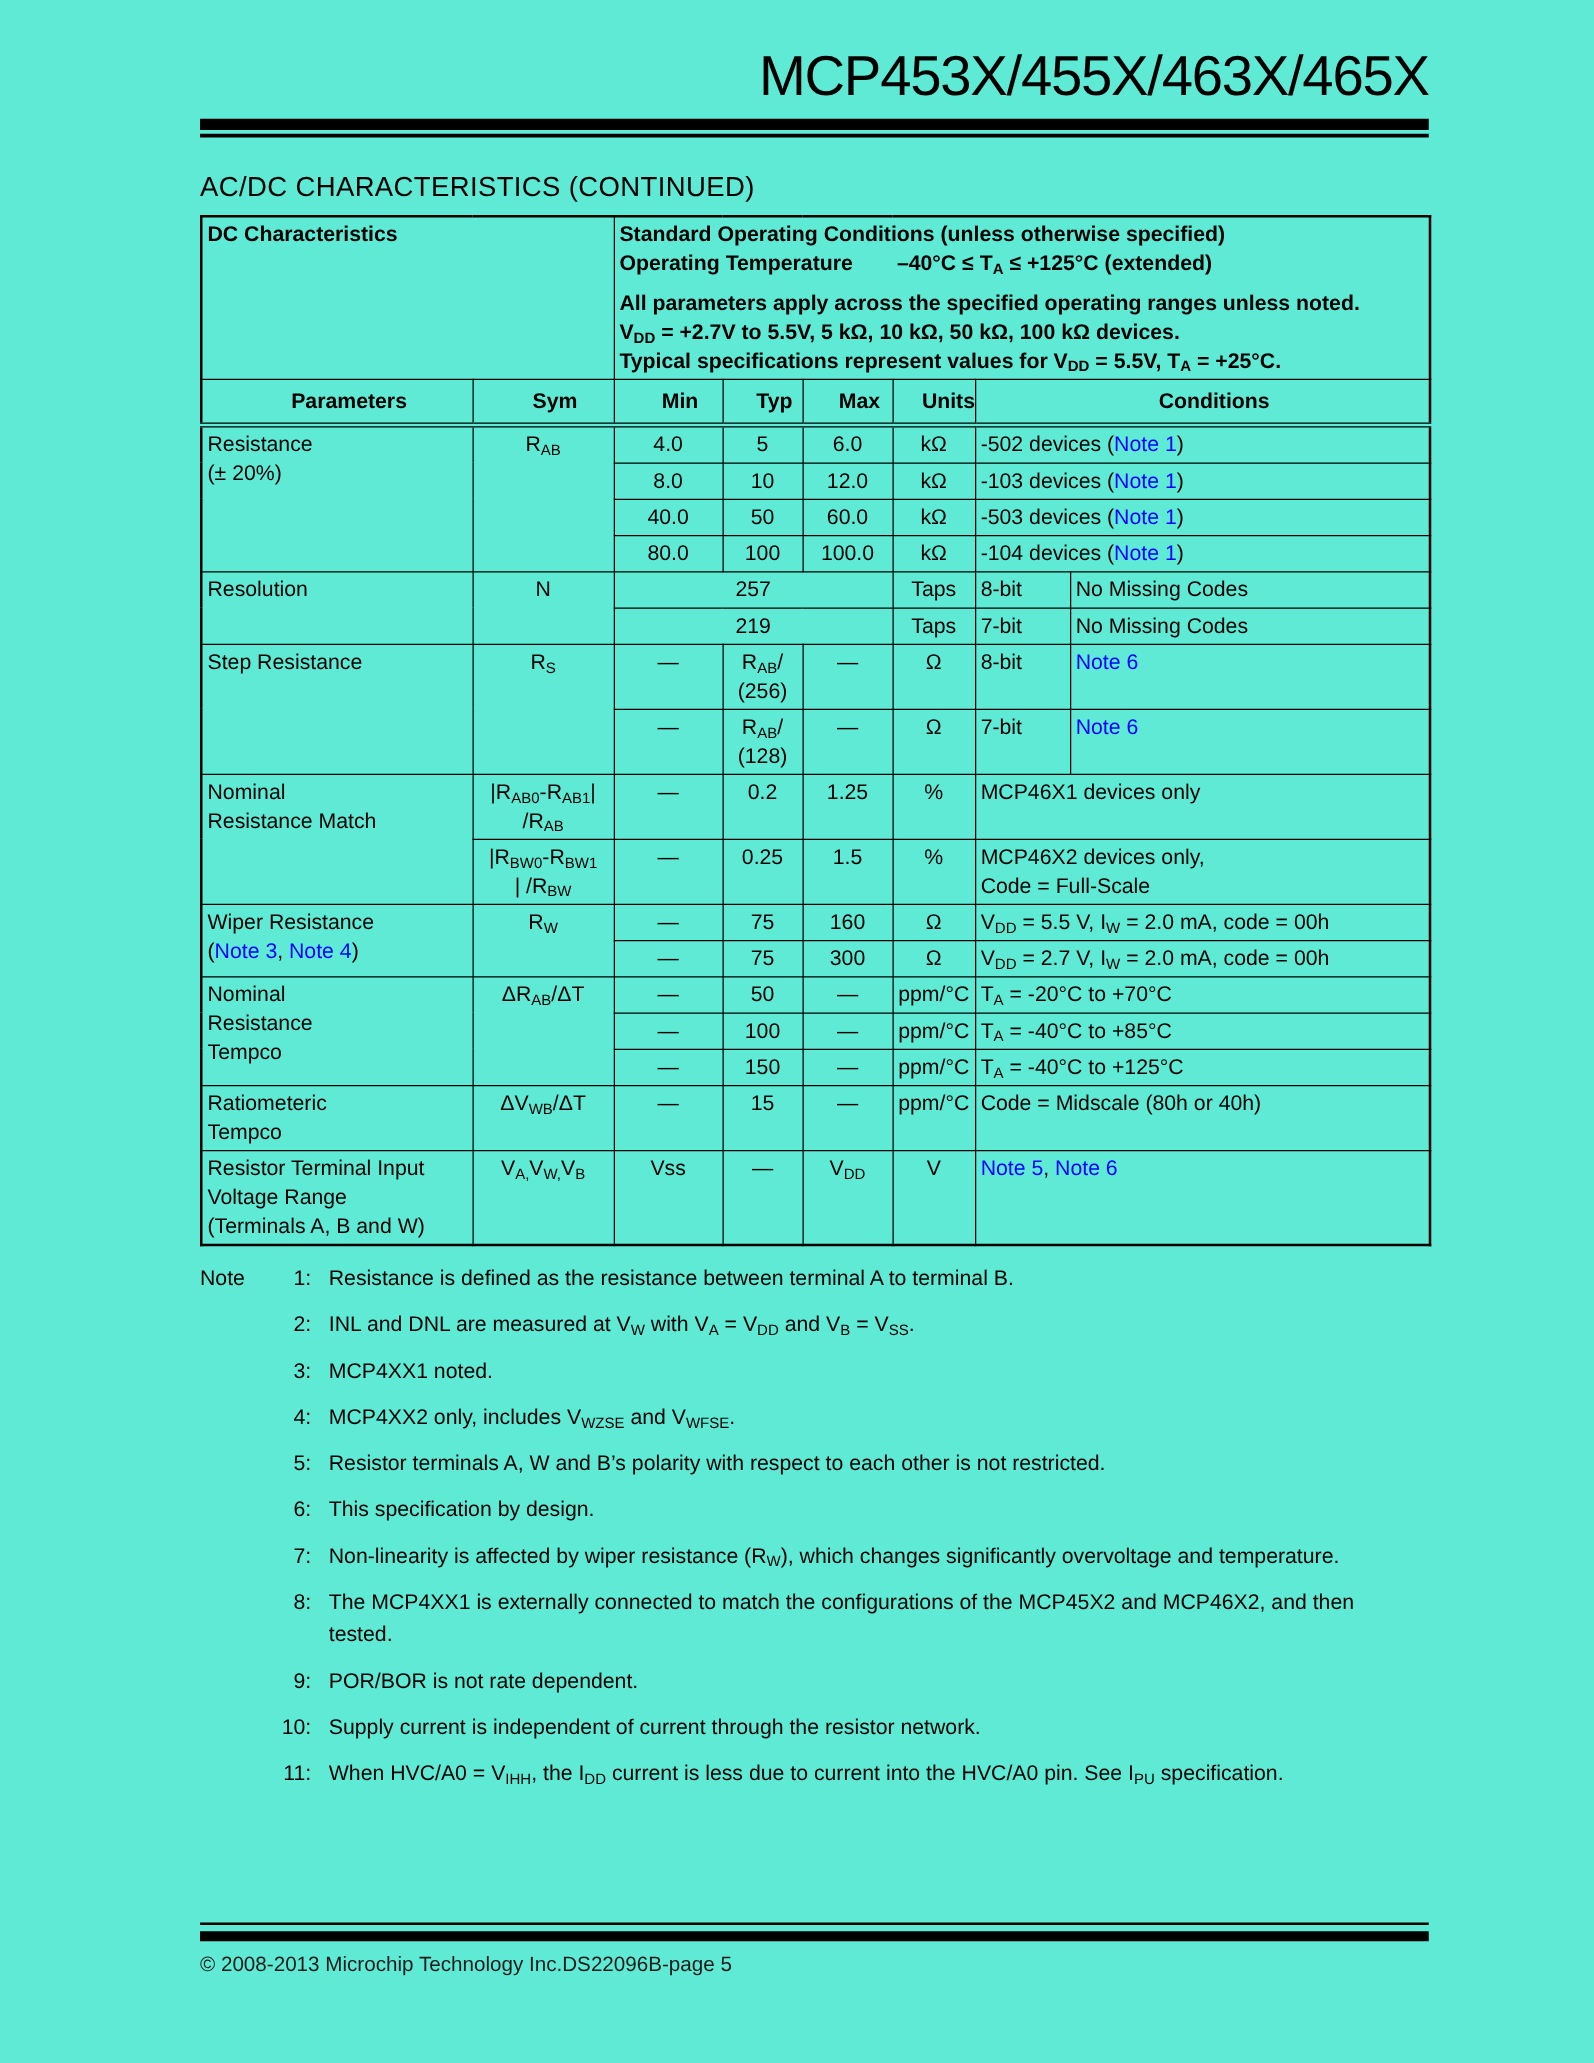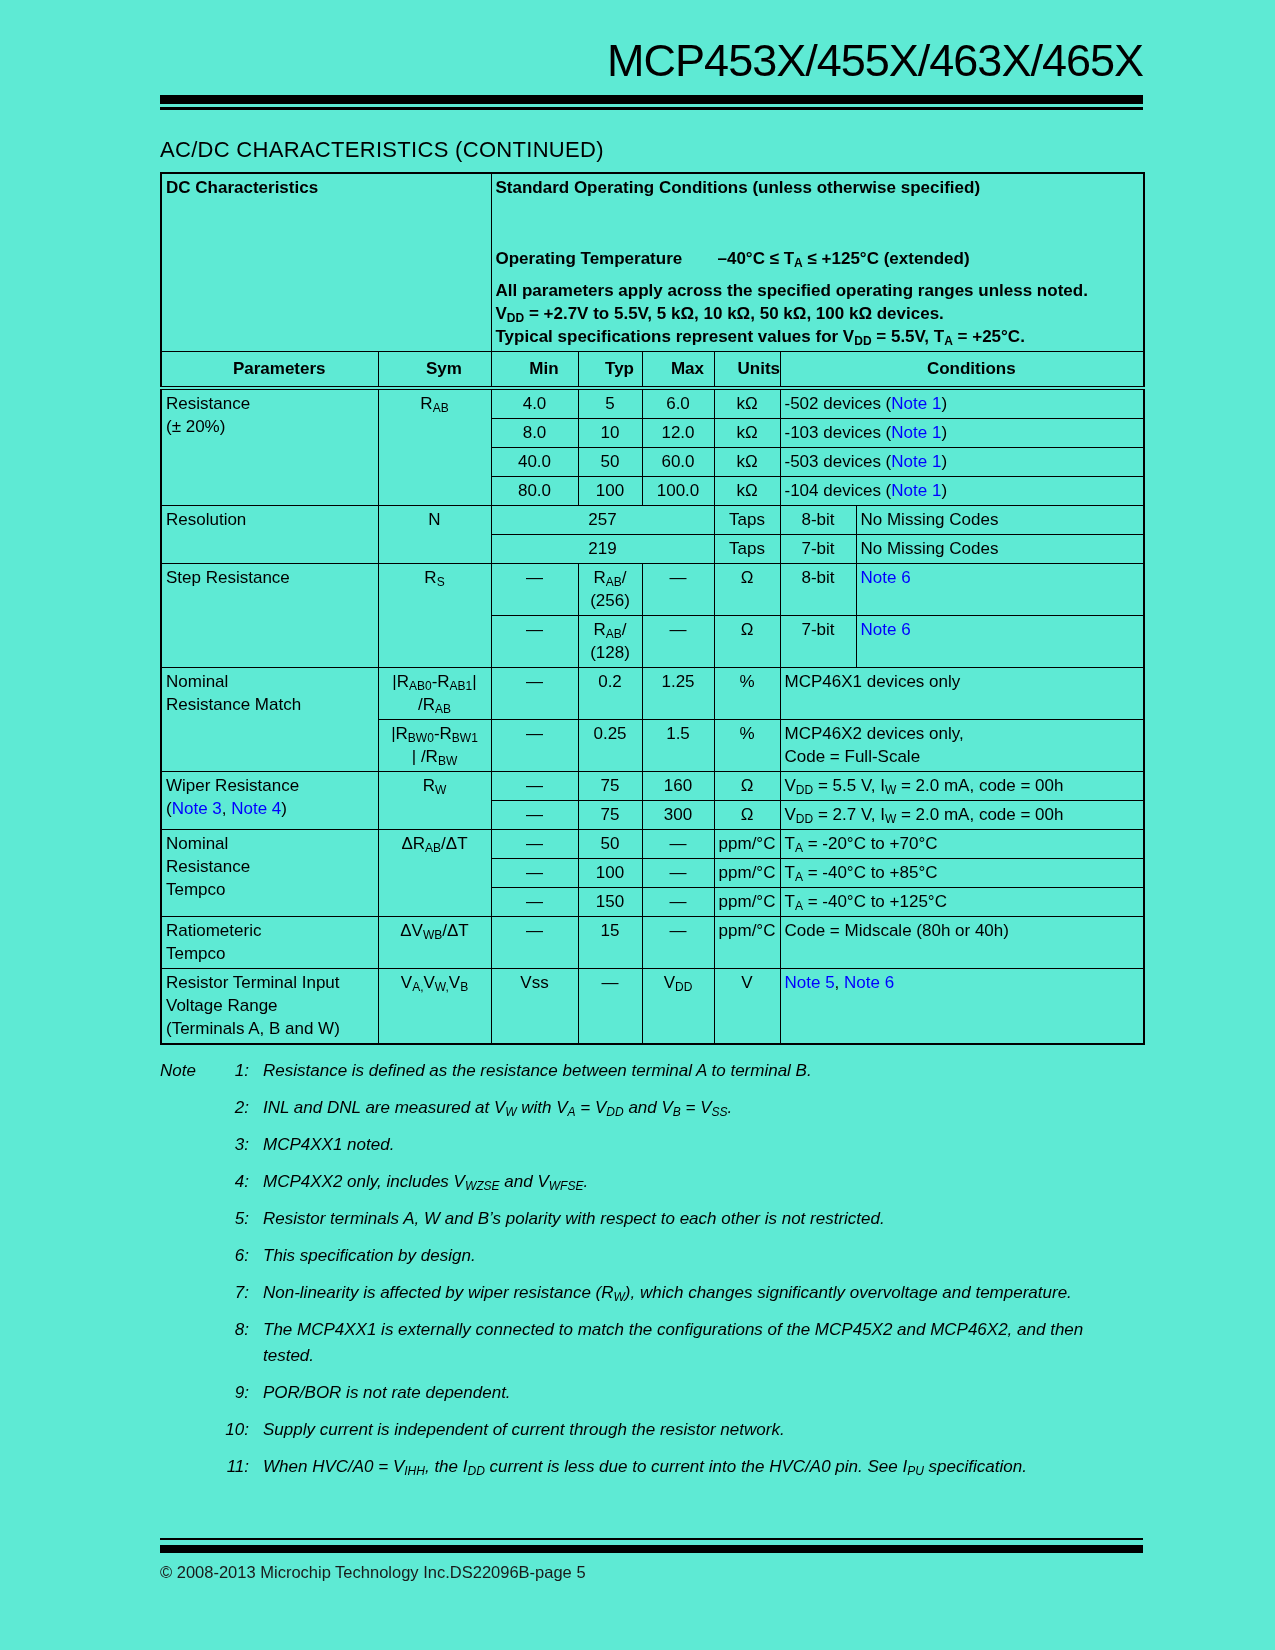--- a/index.html
+++ b/index.html
@@ -22,37 +22,37 @@
   }
 
   table.chars { border-collapse:collapse; table-layout:fixed; width:983px; border:2px solid #000; }
   .chars td, .chars th {
     border:1px solid #000; padding:2px 4px 3px 4px;
     font-size:17px; line-height:23px; vertical-align:top; overflow:hidden;
   }
   .chars th { font-weight:bold; text-align:center; line-height:29px; border-bottom:4px double #000;padding-left:23px; }
   .cell-dc { vertical-align:middle; font-weight:bold; padding-left:6px; }
   .cell-och { font-weight:bold; padding:6px 6px 7px 9px; }
-  .och-temp-label { display:inline-block; min-width:222px;margin-top:48px; }
+  .och-temp-label { display:inline-block; min-width:222px; }
   .och-para { margin-top:9px; }
   .param { padding-left:6px; }
   .sym   { text-align:center; }
   .num   { text-align:center; }
   .cond  { padding-left:7px; }
-  .bit   { padding-left:7px;text-align:center; }
+  .bit   { padding-left:7px; }
   .link  { color:#0000ff; }
   sub { font-size:12px; vertical-align:-3px; line-height:0; }
 
   tr.h1  { height:29px; }
   tr.h2  { height:50px; }
   tr.h2b { height:48px; }
   tr.h3  { height:72px; }
   tr.hr1 { height:36px; }
 
-  .notes { margin-top:13px; font-size:17px;font-style:italic; }
+  .notes { margin-top:13px; font-size:17px; }
   .note-row { display:grid; grid-template-columns:55px 34px 1fr; margin-bottom:11px; line-height:26px; }
   .note-num  { text-align:right; }
   .note-text { padding-left:14px; max-width:835px; }
 
   .footer { position:absolute; left:160px; top:1538px; width:983px; }
   .footer-rule-thin  { height:2px; background:#000; }
   .footer-rule-thick { height:8px; background:#000; margin-top:5px; }
   .footer-text {
     display:flex; justify-content:flex-start; margin-top:10px;
     font-size:16.5px; color:#1a1a1a;

